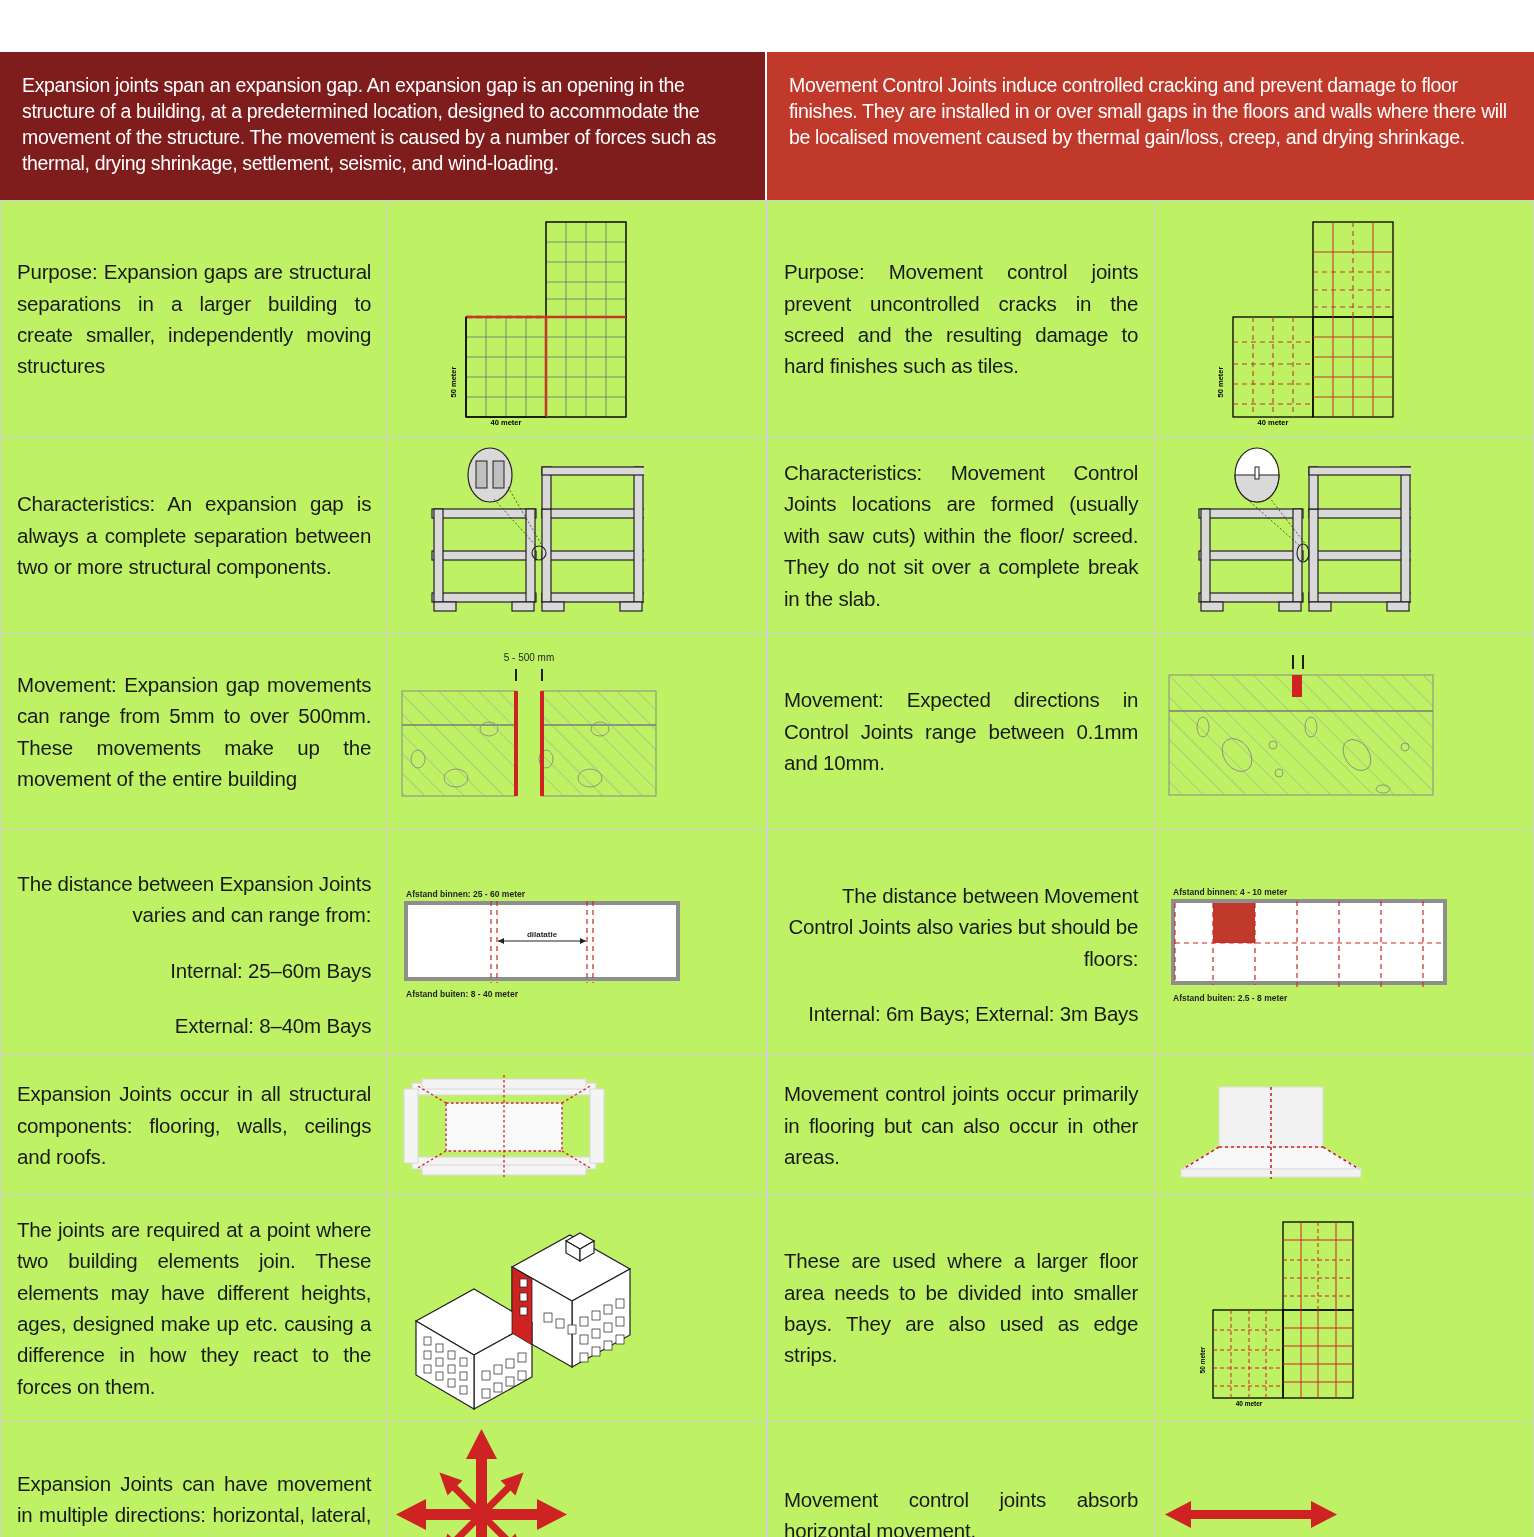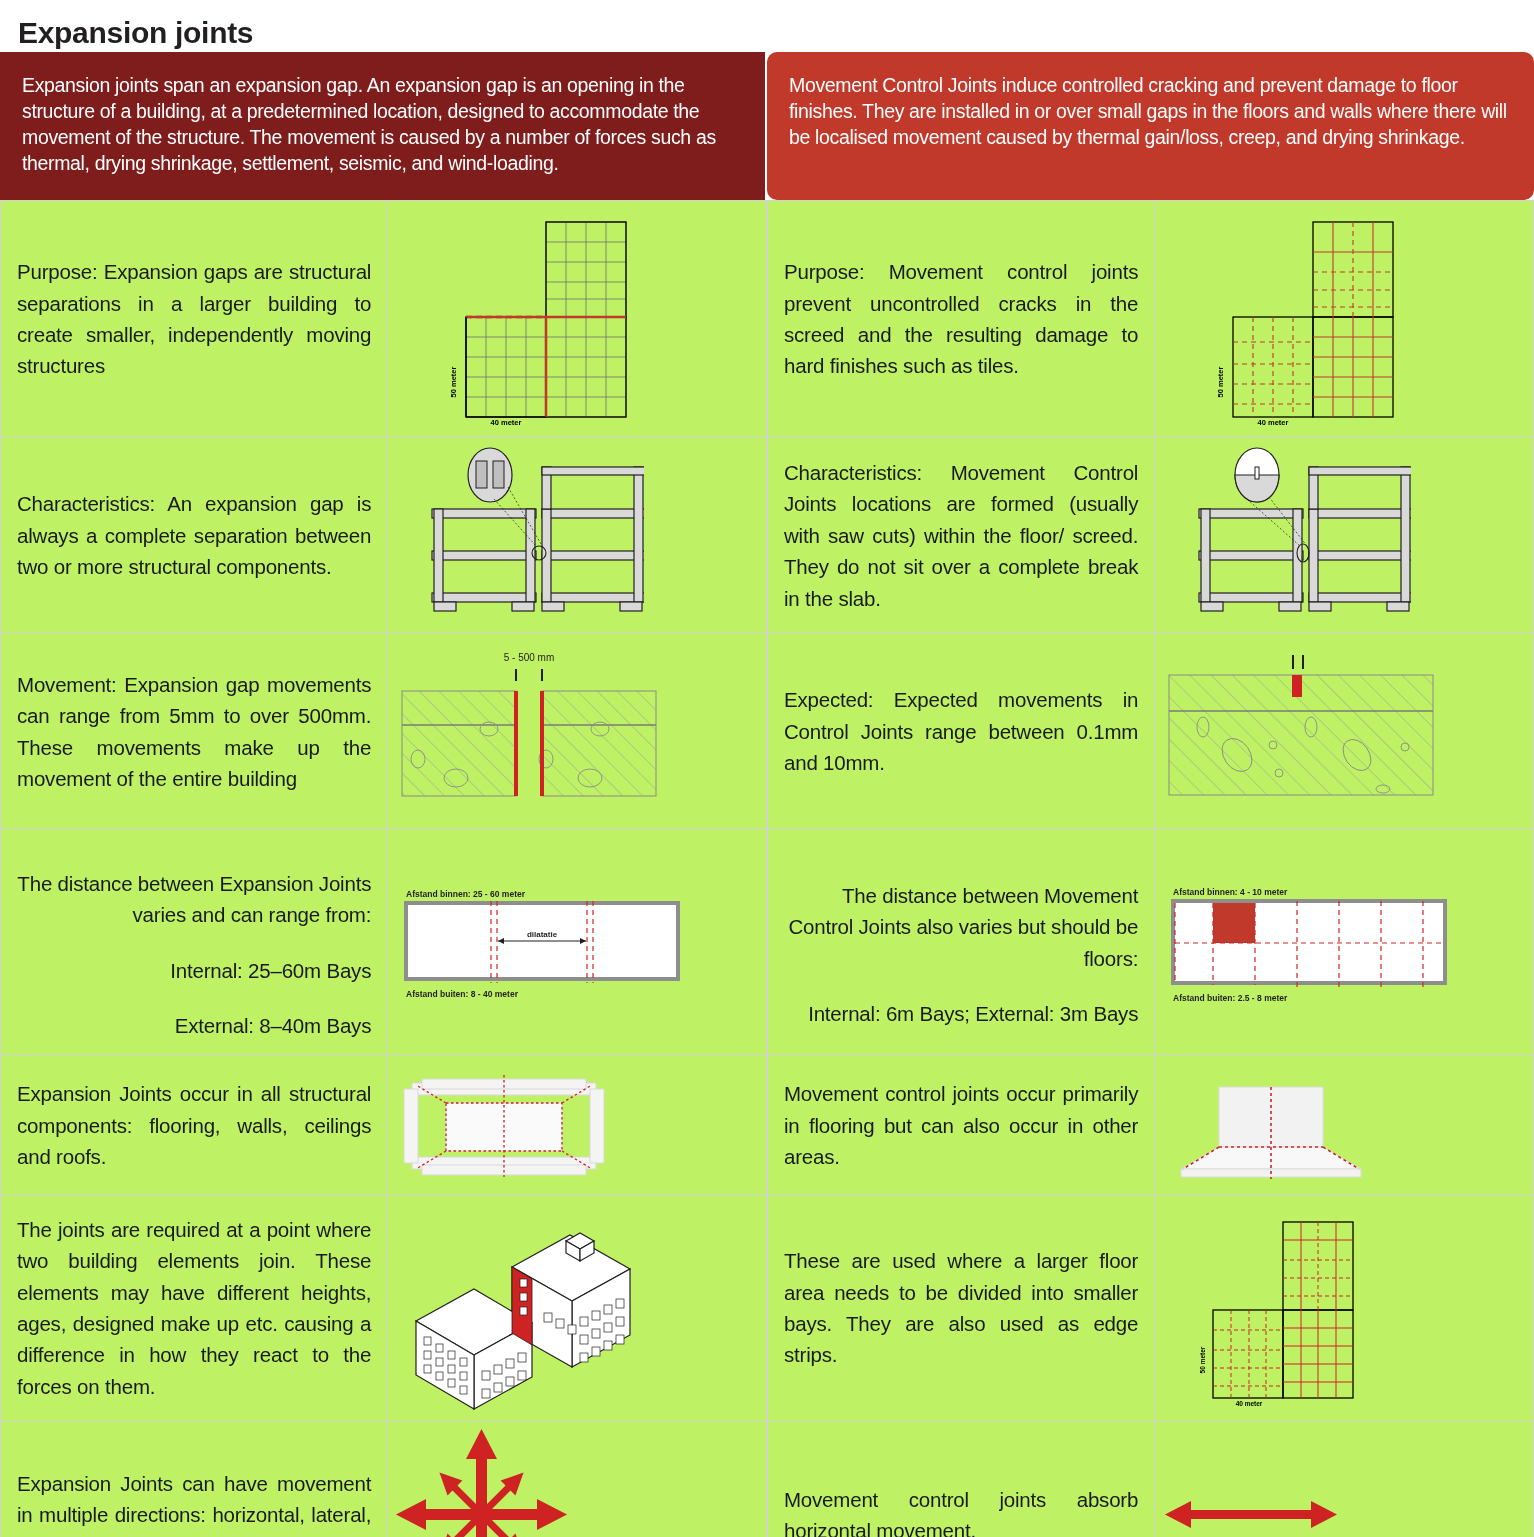--- a/index.html
+++ b/index.html
@@ -37,21 +37,21 @@
   .banner-row { display: flex; width: 100%; height: 148px; }
   .banner {
     width: 50%;
     color: #ffffff;
     padding: 21px 24px 10px 22px;
     font-size: 19.5px;
     line-height: 1.33;
     letter-spacing: -0.35px;
   }
   .banner-left  { background: #7f1d1d; border-right: 2px solid #ffffff; }
-  .banner-right { background: #c0392b; border-radius: 10px; }
+  .banner-right { background: #c0392b; }
 
   
   .grid { width: 100%; border-collapse: collapse; }
   .grid td {
     border: 1px solid #d2d2d4;
     vertical-align: middle;
     background: #bef264;
   }
   td.txt {
     width: 388px;
@@ -83,23 +83,20 @@
   tr.r5 td { height: 139px; }
   tr.r6 td { height: 226px; }
   tr.r7 td { height: 155px; }
 </style>
 </head>
 <body>
 
 <div id="page">
 
   <div class="title-row">
-    <div class="title-cell">
-      <div class="title-text title-left">Expansion joints</div>
-    </div>
   </div>
 
   <div class="banner-row">
     <div class="banner banner-left">Expansion joints span an expansion gap.  An expansion gap is an opening in the structure of a building, at a predetermined location, designed to accommodate the movement of the structure.  The movement is caused by a number of forces such as thermal, drying shrinkage, settlement, seismic, and wind-loading.</div>
     <div class="banner banner-right">Movement Control Joints induce controlled cracking and prevent damage to floor finishes.  They are installed in or over small gaps in the floors and walls where there will be localised movement caused by thermal gain/loss, creep, and drying shrinkage.</div>
   </div>
 
   <table class="grid">
 
     <tbody>
@@ -295,21 +292,21 @@
             <rect x="148" y="44" width="114" height="105" fill="url(#hatchA)" stroke="#8a8a8a" stroke-width="1"></rect>
             <line x1="148" y1="78" x2="262" y2="78" stroke="#7a7a7a" stroke-width="1.6"></line>
             <ellipse cx="206" cy="82" rx="9" ry="7" fill="none" stroke="#8a8a8a" stroke-width="0.9"></ellipse>
             <ellipse cx="152" cy="112" rx="7" ry="9" fill="none" stroke="#8a8a8a" stroke-width="0.9"></ellipse>
             <ellipse cx="196" cy="131" rx="12" ry="9" fill="none" stroke="#8a8a8a" stroke-width="0.9"></ellipse>
             <rect x="146" y="44" width="4" height="105" fill="#cf2323"></rect>
           </svg>
         </div>
       </td>
       <td class="gap"></td>
-      <td class="txt">Expected: Expected movements in Control Joints range between 0.1mm and 10mm.</td>
+      <td class="txt">Movement: Expected directions in Control Joints range between 0.1mm and 10mm.</td>
       <td class="fig">
         <div class="fig-wrap">
           <svg width="280" height="170" viewBox="0 0 280 170">
             <defs>
               <pattern id="hatchB" width="15" height="15" patternUnits="userSpaceOnUse" patternTransform="rotate(-45)">
                 <line x1="0" y1="0" x2="0" y2="15" stroke="#9a9a9a" stroke-width="0.9"></line>
               </pattern>
             </defs>
             <line x1="132" y1="8" x2="132" y2="22" stroke="#231f20" stroke-width="2"></line>
             <line x1="142" y1="8" x2="142" y2="22" stroke="#231f20" stroke-width="2"></line>

